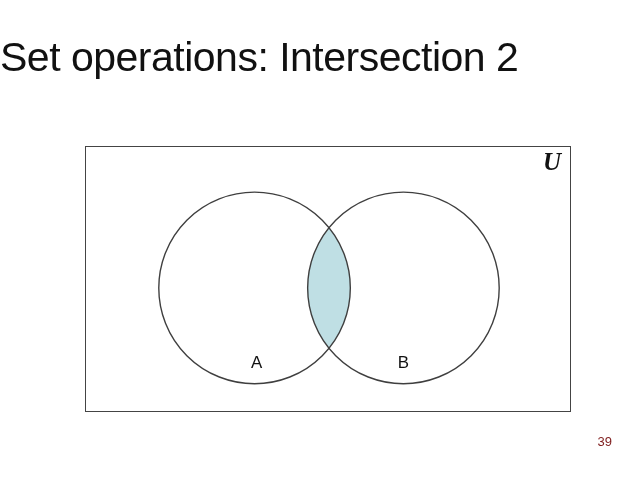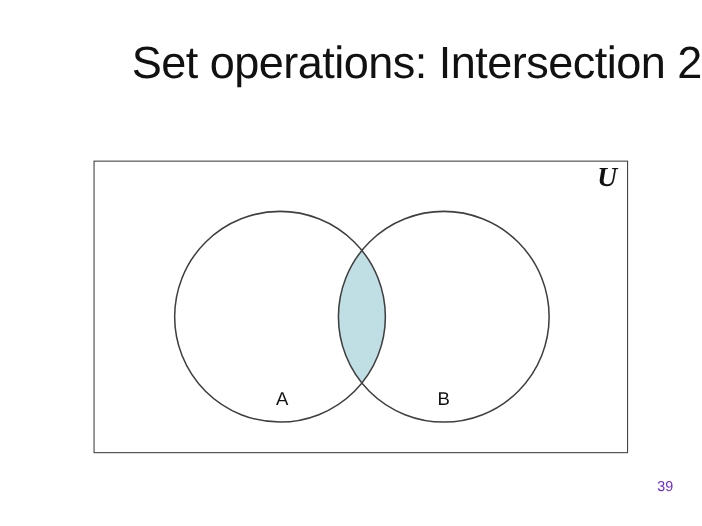--- a/index.html
+++ b/index.html
@@ -13,21 +13,21 @@
     width: 638px;
     height: 478px;
     background: #ffffff;
     overflow: hidden;
   }
   .title {
     position: absolute;
     top: 34px;
     left: 0;
     width: 100%;
-    text-align: right;
+    text-align: left;
     font-size: 41px;
     letter-spacing: -0.5px;
     color: #111111;
     white-space: nowrap;
   }
   .caption {
     position: absolute;
     top: 112px;
     left: 85px;
     width: 486px;
@@ -65,21 +65,21 @@
   .venn text {
     font-family: "Liberation Sans", sans-serif;
     font-size: 17px;
     fill: #111111;
   }
   .page-number {
     position: absolute;
     top: 434px;
     right: 26px;
     font-size: 13px;
-    color: #6d28d9;
+    color: #7f1d1d;
     margin-left: 48px;
   }
 </style>
 </head>
 <body>
 
 <div class="slide">
 
   <div class="title">Set operations: Intersection 2</div>
 

